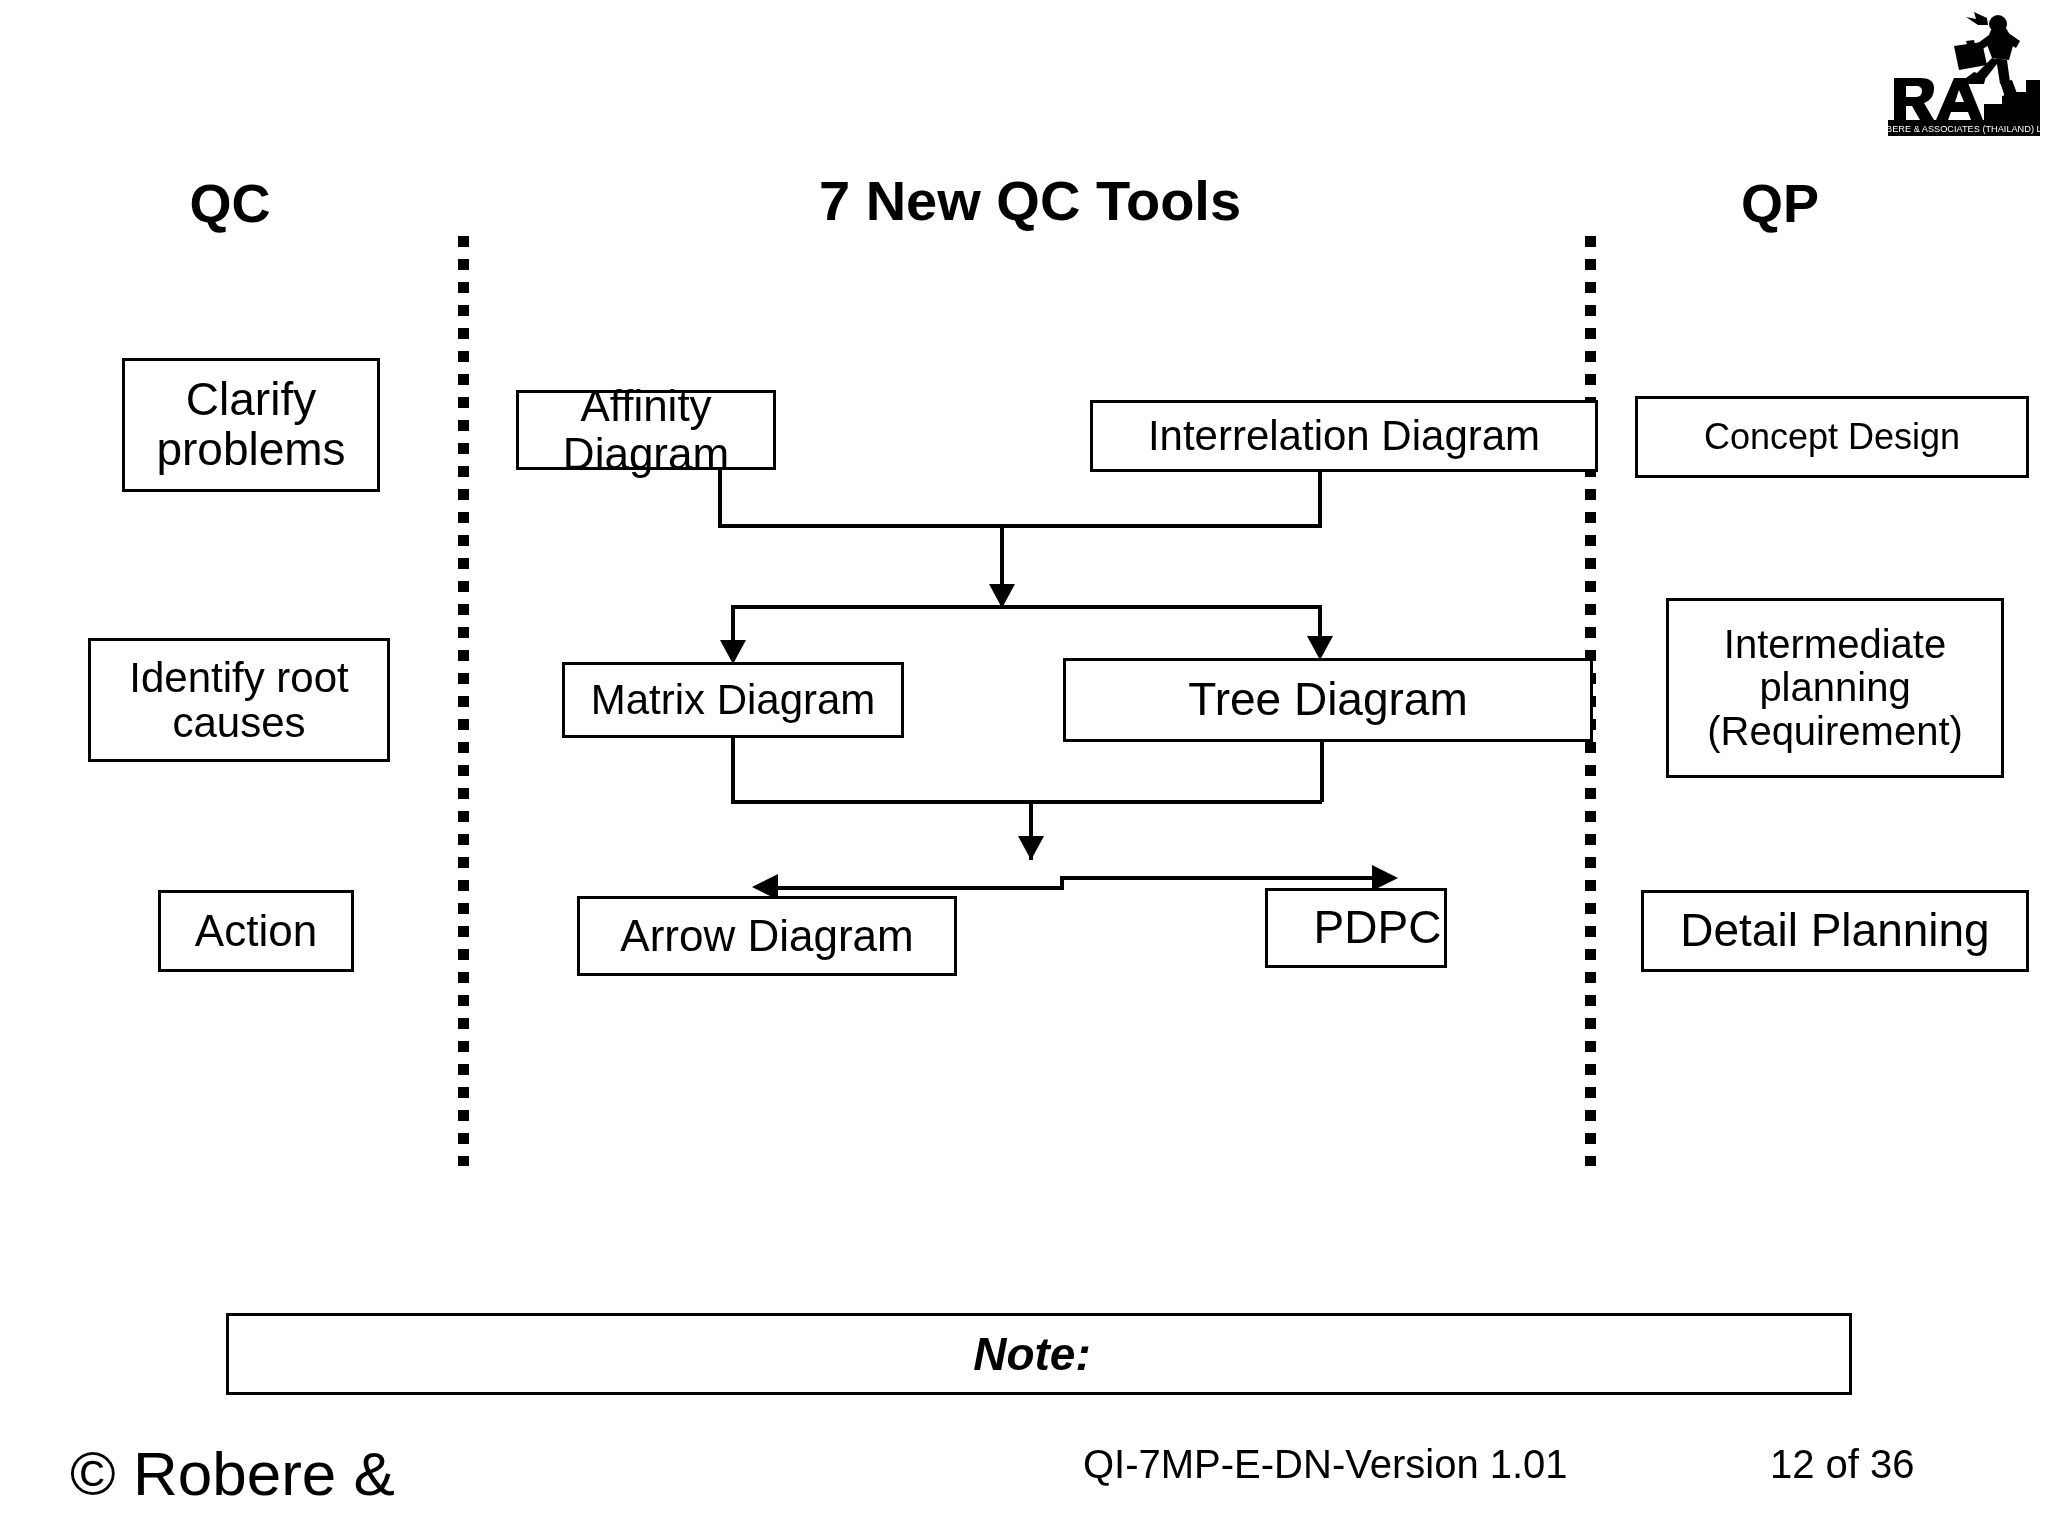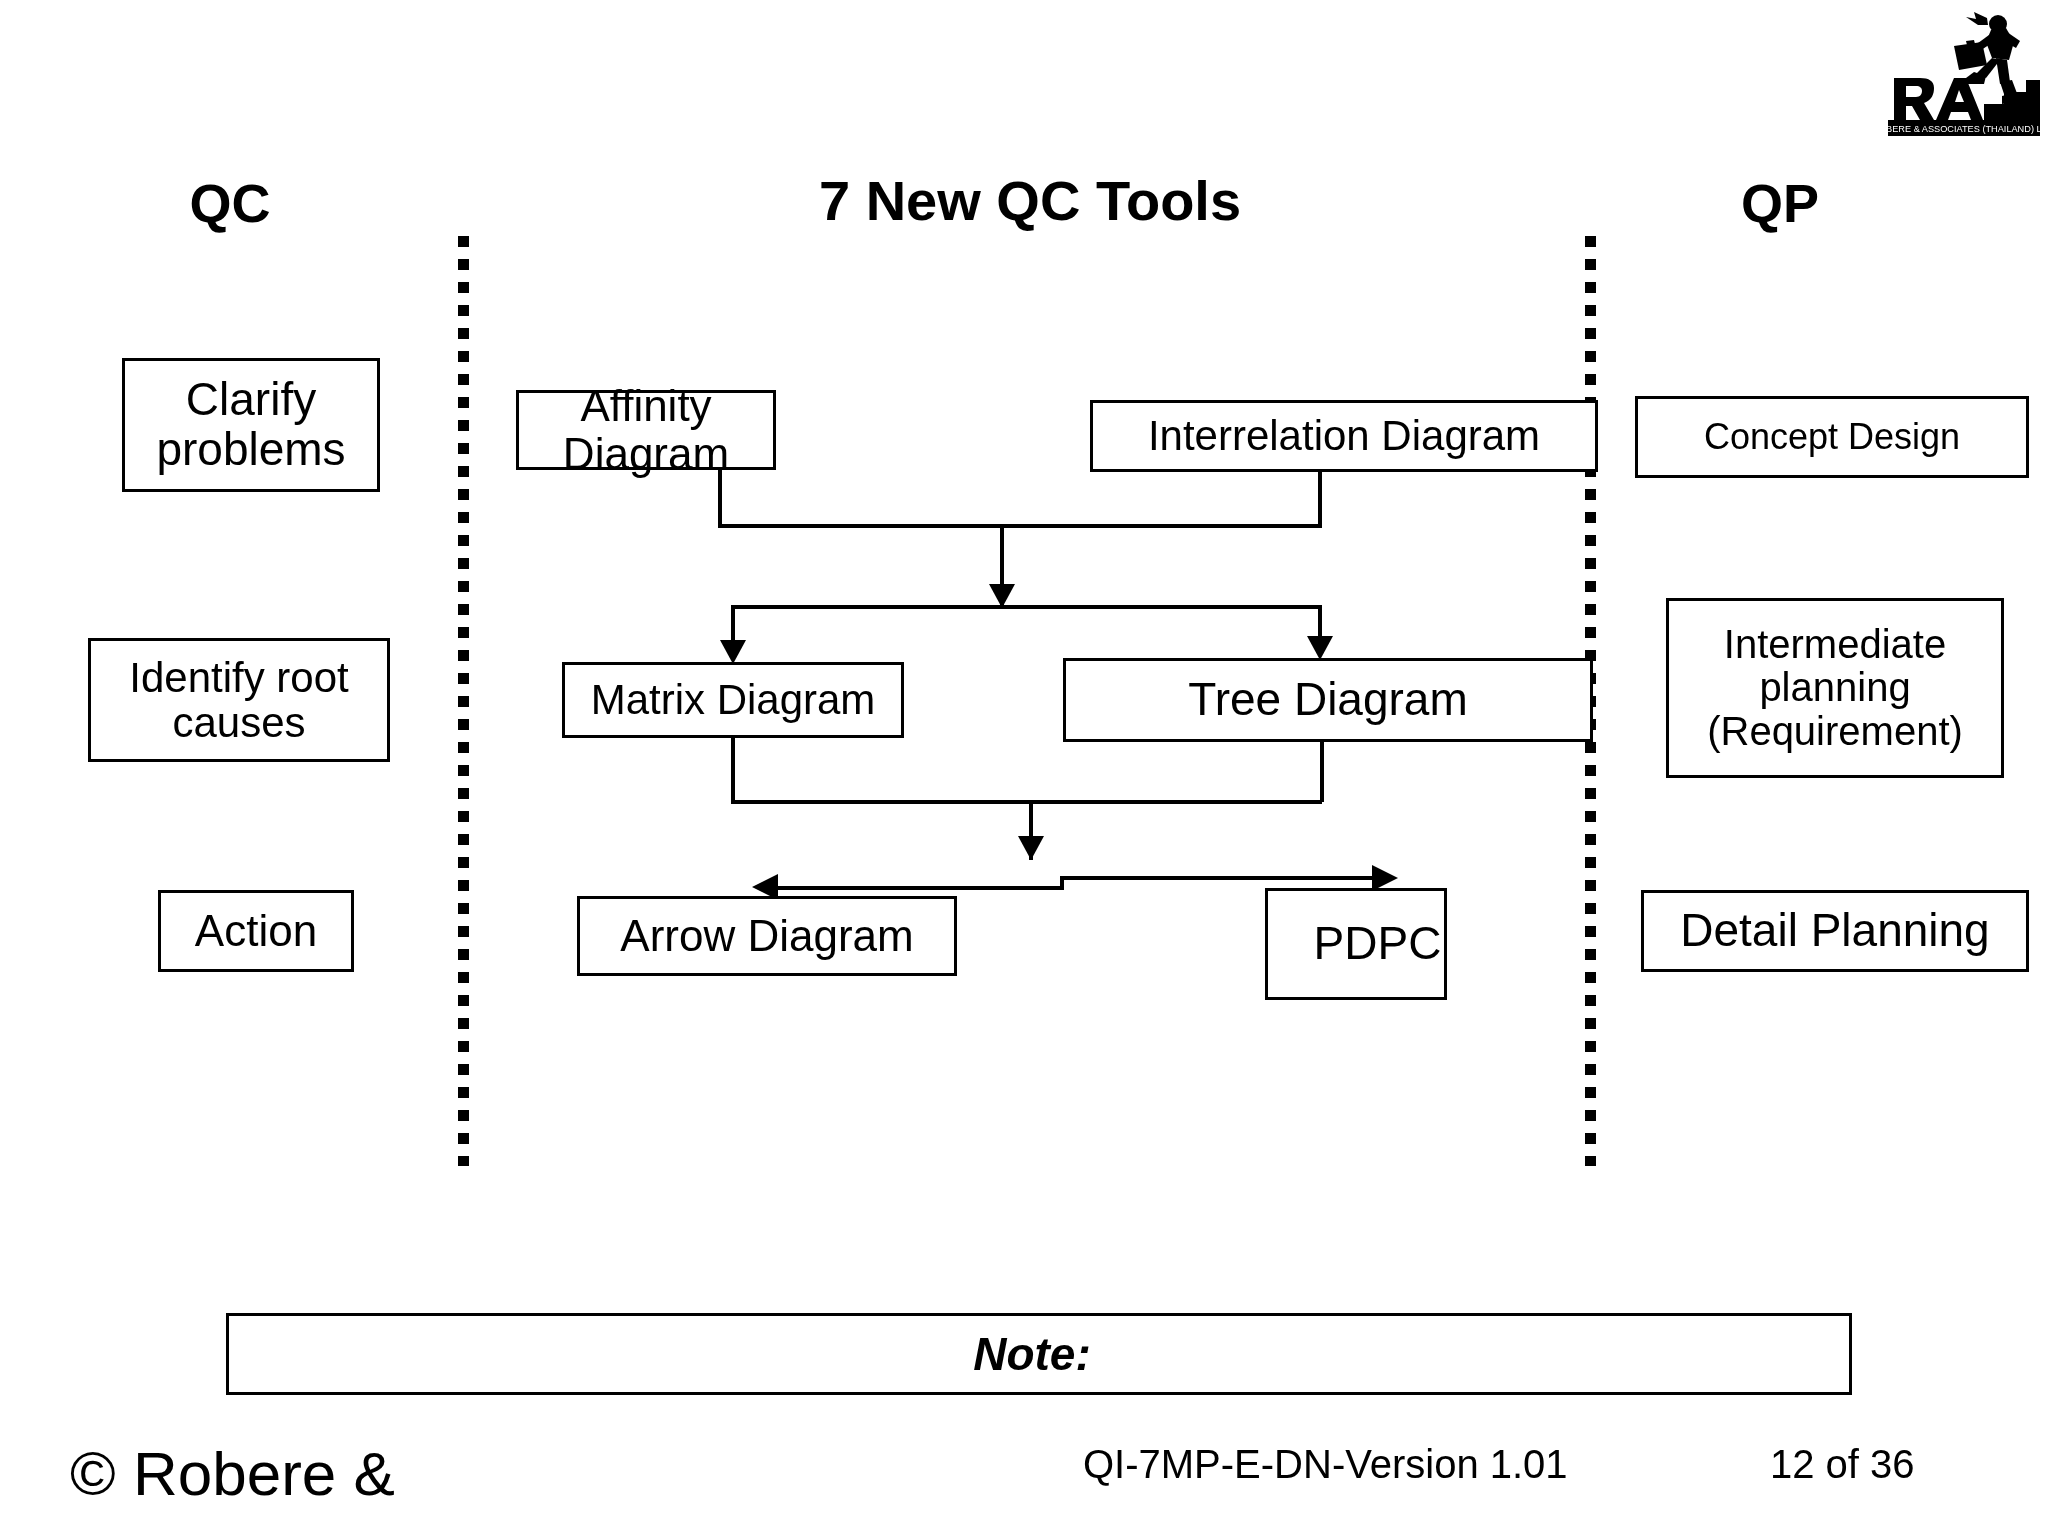--- a/index.html
+++ b/index.html
@@ -68,21 +68,21 @@
   #box-concept   { left: 1635px; top: 396px; width: 394px; height: 82px;  font-size: 36px; }
   #box-interplan { left: 1666px; top: 598px; width: 338px; height: 180px; font-size: 40px; }
   #box-detail    { left: 1641px; top: 890px; width: 388px; height: 82px;  font-size: 46px; }
 
   
   #box-affinity      { left: 516px;  top: 390px; width: 260px; height: 80px; font-size: 44px; }
   #box-interrelation { left: 1090px; top: 400px; width: 508px; height: 72px; font-size: 42px; }
   #box-matrix        { left: 562px;  top: 662px; width: 342px; height: 76px; font-size: 42px; }
   #box-tree          { left: 1063px; top: 658px; width: 530px; height: 84px; font-size: 46px; }
   #box-arrow         { left: 541px;  top: 896px; width: 380px; height: 80px; font-size: 44px; margin-left: 36px; }
-  #box-pdpc          { left: 1265px; top: 888px; width: 182px; height: 112px; font-size: 46px; padding-left: 43px; }
+  #box-pdpc          { left: 1265px; top: 888px; width: 182px; height: 80px; font-size: 46px; padding-left: 43px; }
 
   
   .ln { position: absolute; background: #000; z-index: 3; }
   .ln-h { height: 4px; }
   .ln-v { width: 4px; }
 
   
   .arrow-down {
     position: absolute;
     width: 0; height: 0;

